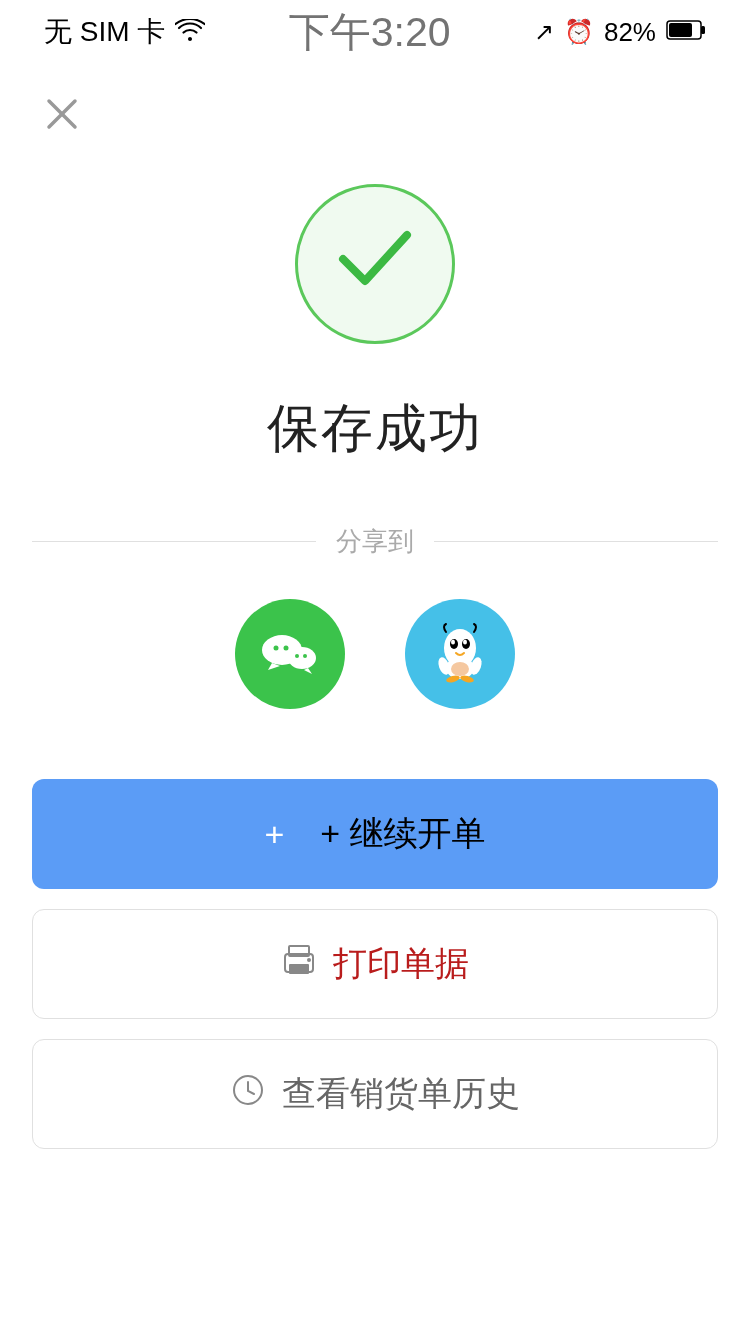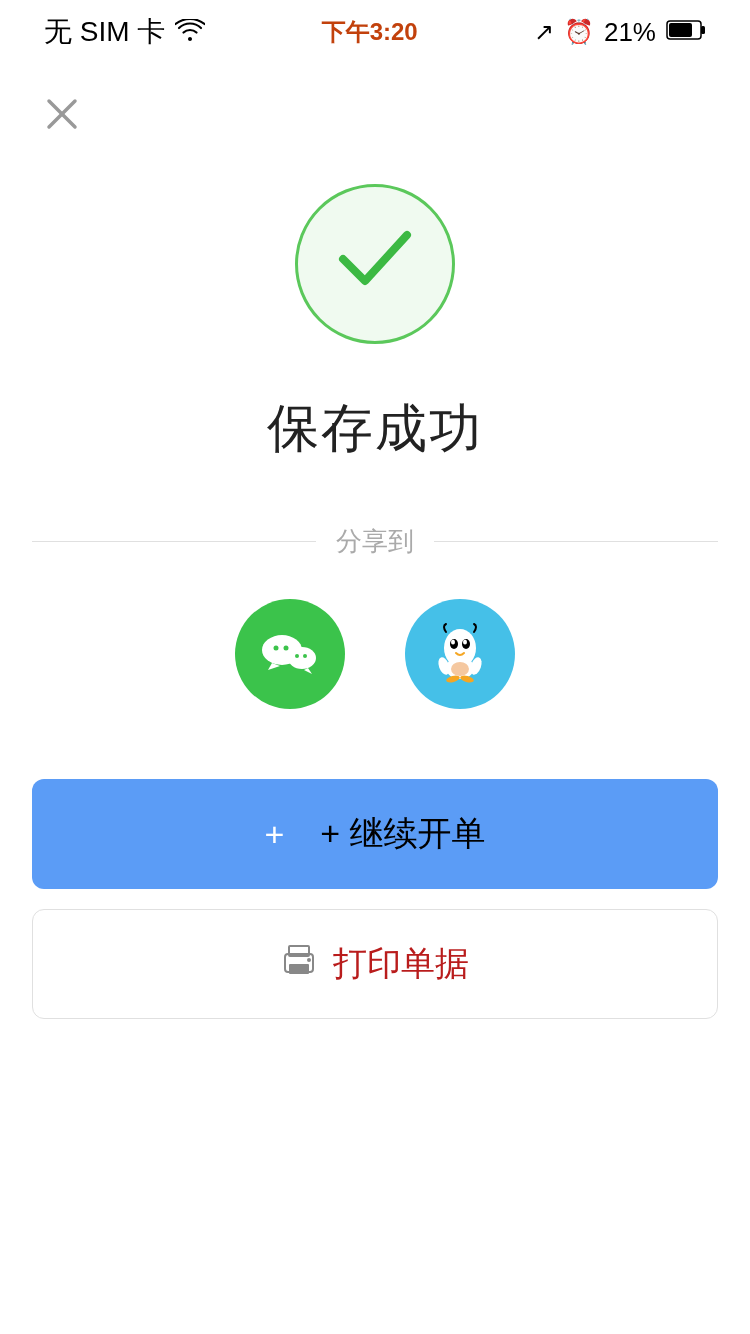--- a/index.html
+++ b/index.html
@@ -28,23 +28,23 @@
       align-items: center;
       gap: 10px;
       font-size: 28px;
       color: #000;
       font-weight: 500;
     }
     .wifi-icon {
       font-size: 26px;
     }
     .status-center {
-      font-size: 24px;
-      font-weight: 700;
-      color: #c2410c;
+      font-size: 41px;
+      font-weight: 400;
+      color: #737373;
     }
     .status-right {
       display: flex;
       align-items: center;
       gap: 10px;
       font-size: 26px;
       color: #000;
     }
 
     
@@ -202,21 +202,21 @@
         <path d="M8.5 13.5C10.2 11.9 12.5 11 15 11s4.8.9 6.5 2.5" stroke="#000" stroke-width="2.2" fill="none" stroke-linecap="round"></path>
         <path d="M4 9C7 6.1 10.8 4.5 15 4.5s8 1.6 11 4.5" stroke="#000" stroke-width="2.2" fill="none" stroke-linecap="round"></path>
         <path d="M0.5 5C4.5 1.9 9.5 0 15 0s10.5 1.9 14.5 5" stroke="#000" stroke-width="2.2" fill="none" stroke-linecap="round"></path>
       </svg>
     </span>
   </div>
   <div class="status-center">下午3:20</div>
   <div class="status-right">
     <span style="font-size:24px;">↗</span>
     <span style="font-size:24px;">⏰</span>
-    <span>21%</span>
+    <span>82%</span>
     <span>
       <svg width="40" height="22" viewBox="0 0 40 22">
         <rect x="1" y="2" width="34" height="18" rx="3" ry="3" stroke="#000" stroke-width="1.5" fill="none"></rect>
         <rect x="35" y="7" width="4" height="8" rx="1.5" fill="#000"></rect>
         <rect x="3" y="4" width="23" height="14" rx="2" fill="#000"></rect>
       </svg>
     </span>
   </div>
 </div>
 
@@ -307,15 +307,24 @@
         <svg width="36" height="36" viewBox="0 0 36 36" fill="none">
           <rect x="4" y="12" width="28" height="18" rx="3" stroke="#888" stroke-width="2" fill="none"></rect>
           <rect x="8" y="22" width="20" height="10" rx="1" fill="#888"></rect>
           <rect x="8" y="4" width="20" height="10" rx="1" stroke="#888" stroke-width="2" fill="none"></rect>
           <circle cx="28" cy="18" r="2" fill="#888"></circle>
         </svg>
       </span>
       <span style="font-size:34px;color:#b91c1c;">打印单据</span>
     </button>
 
+    <button class="action-btn btn-secondary">
+      <span class="btn-icon">
+        <svg width="36" height="36" viewBox="0 0 36 36" fill="none">
+          <circle cx="18" cy="18" r="14" stroke="#888" stroke-width="2" fill="none"></circle>
+          <path d="M18 10 L18 19 L24 22" stroke="#888" stroke-width="2" stroke-linecap="round" fill="none"></path>
+        </svg>
+      </span>
+      <span style="font-size:34px;color:#666;">查看销货单历史</span>
+    </button>
   </div>
 
 </div>
 
 </body></html>

